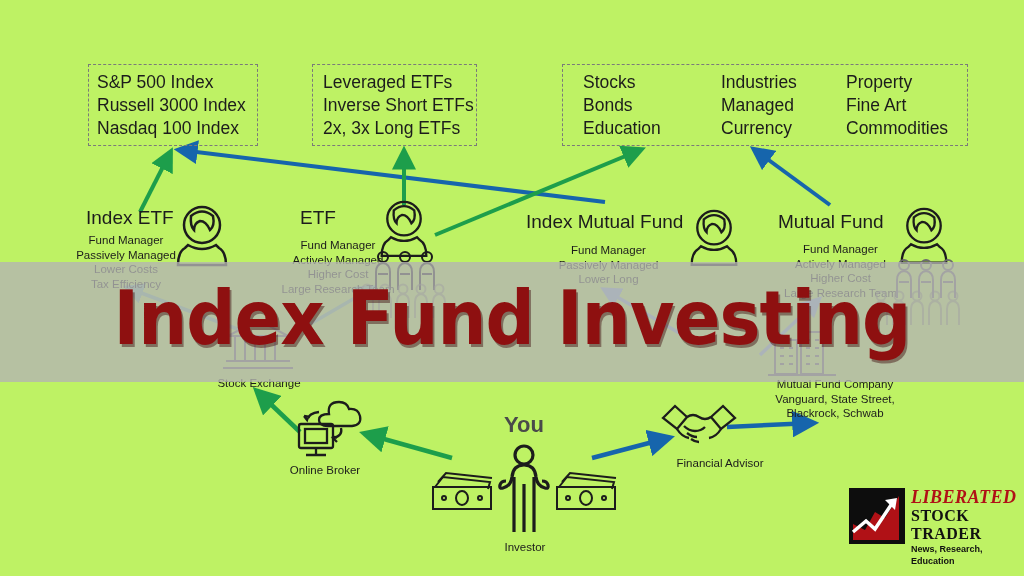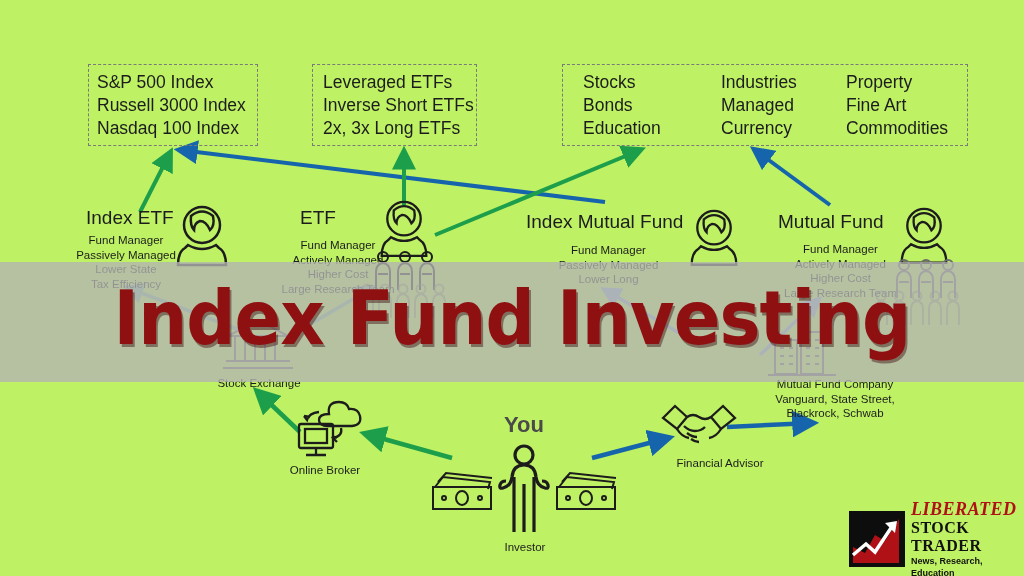--- a/index.html
+++ b/index.html
@@ -53,21 +53,21 @@
   #bannertitle{
     position:absolute;left:0;top:281px;width:1024px;text-align:center;
     font-family:"DejaVu Sans", sans-serif;
     font-weight:bold;font-size:74px;line-height:74px;
     color:#8e1010;letter-spacing:-1px;
     transform:scaleX(0.93);transform-origin:50% 50%;
     text-shadow:2px 3px 0 rgba(60,10,10,0.45);
   }
 
   
-  #logo{position:absolute;left:849px;top:508px;width:166px;height:62px;display:flex;align-items:center;}
+  #logo{position:absolute;left:849px;top:488px;width:166px;height:62px;display:flex;align-items:flex-start;}
   #logomark{width:56px;height:56px;position:relative;background:#0d0d0d;flex:0 0 auto;}
   #logotext{margin-left:6px;}
   .logo-l1{font-family:"Liberation Serif", serif;font-style:italic;font-weight:bold;font-size:18px;color:#b01116;line-height:19px;letter-spacing:.5px;}
   .logo-l2{font-family:"Liberation Serif", serif;font-weight:bold;font-size:16px;color:#111;line-height:18px;letter-spacing:.5px;}
   .logo-l3{font-family:"Liberation Sans", sans-serif;font-weight:bold;font-size:9px;color:#111;line-height:12px;}
 </style>
 </head>
 <body>
 
 <div id="canvas">
@@ -147,21 +147,21 @@
       <span>Fine Art</span>
       <span>Commodities</span>
     </div>
   </div>
 
   <div class="product">
     <div class="prod-title" style="left:86px;top:207px;">Index ETF</div>
     <div class="prod-attrs" style="left:46px;top:233px;width:160px;">
       <div>Fund Manager</div>
       <div>Passively Managed</div>
-      <div>Lower State</div>
+      <div>Lower Costs</div>
       <div>Tax Efficiency</div>
     </div>
     <div class="icon" style="left:174px;top:203px;">
       <svg width="56" height="62" viewBox="0 0 56 62">
         <circle cx="28" cy="22" r="18" fill="none" stroke="#1c1c1c" stroke-width="2.5"></circle>
         <path d="M17 13 q11 -9 22 0 q2 10 -3 14 q-4 -9 -10 -9 q-6 2 -6 9 q-4 -4 -3 -14z" fill="none" stroke="#1c1c1c" stroke-width="2.5"></path>
         <path d="M14 42 q14 8 28 0 l3 3 q7 4 7 17 l-48 0 q0 -13 7 -17z" fill="none" stroke="#1c1c1c" stroke-width="2.5"></path>
       </svg>
     </div>
   </div>

